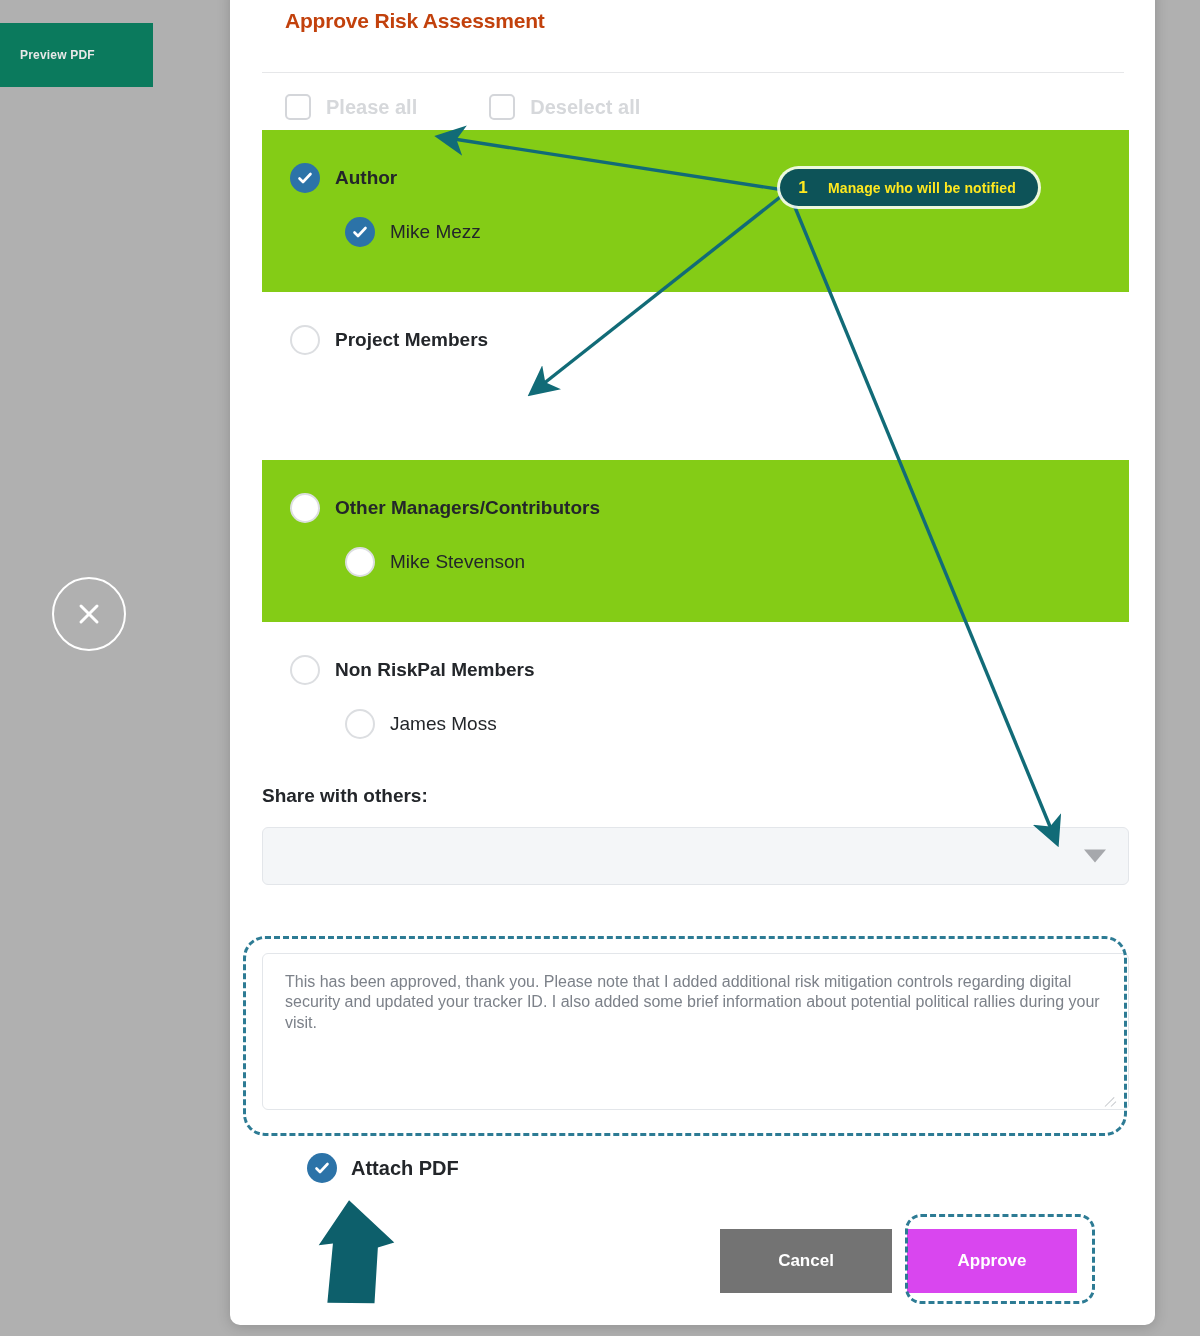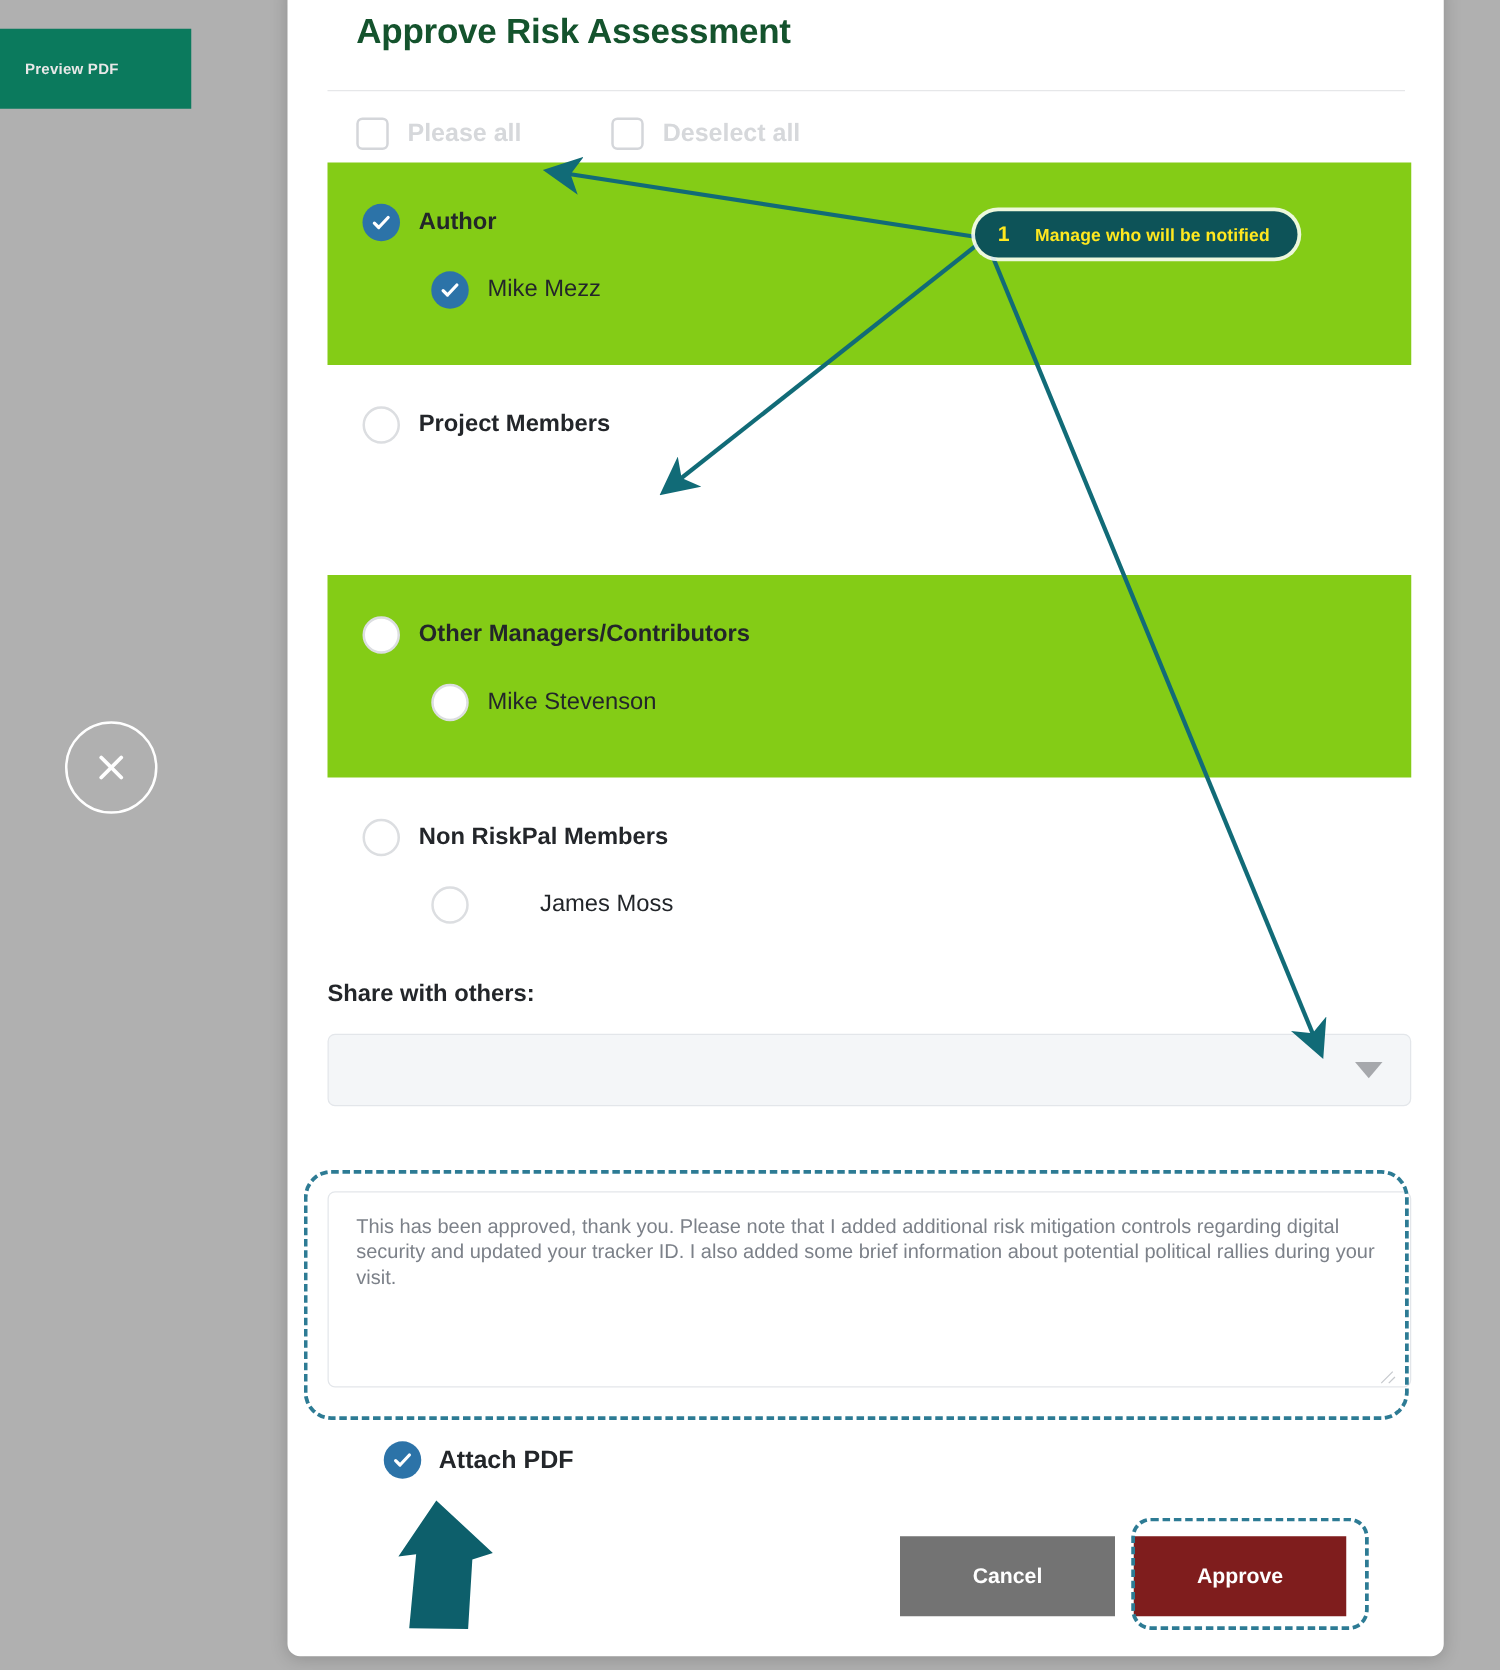--- a/index.html
+++ b/index.html
@@ -49,23 +49,23 @@
     background: #ffffff;
     border-radius: 10px;
     box-shadow: 0 2px 14px rgba(0,0,0,.18);
     overflow: hidden;
   }
   #modal-inner { position: relative; width: 100%; height: 100%; }
 
   .modal-title {
     position: absolute;
     left: 55px; top: 27px;
-    font-size: 28px;
+    font-size: 21px;
     font-weight: bold;
-    color: #14532d;
+    color: #c2410c;
     letter-spacing: -.2px;
   }
   .title-divider {
     position: absolute;
     left: 32px; top: 90px;
     width: 862px; height: 1px;
     background: #e6e7e9;
   }
 
   
@@ -193,21 +193,21 @@
     width: 172px; height: 64px;
     background: #737373;
     color: #ffffff;
     font-size: 17px; font-weight: bold;
     border: none; cursor: pointer;
   }
   #approve-btn {
     position: absolute;
     left: 677px; top: 1247px;
     width: 170px; height: 64px;
-    background: #7f1d1d;
+    background: #d946ef;
     color: #ffffff;
     font-size: 17px; font-weight: bold;
     border: none; cursor: pointer;
   }
 
   
   #annot {
     position: absolute; inset: 0;
     pointer-events: none;
   }
@@ -308,21 +308,21 @@
       <span class="rc off"></span>
       <span class="rec-label">Mike Stevenson</span>
     </div>
   </div>
 
   <div class="rec-group" style="top:640px; height:155px; padding:33px 0 0 28px;">
     <div class="rec-row">
       <span class="rc off"></span>
       <span class="rec-label parent">Non RiskPal Members</span>
     </div>
-    <div class="rec-row" style="margin-top:24px; margin-left:55px;gap:42px;">
+    <div class="rec-row" style="margin-top:24px; margin-left:55px;">
       <span class="rc off"></span>
       <span class="rec-label">James Moss</span>
     </div>
   </div>
 
   <div class="share-label">Share with others:</div>
   <div id="share-select">
     <span id="share-caret"></span>
   </div>
 

